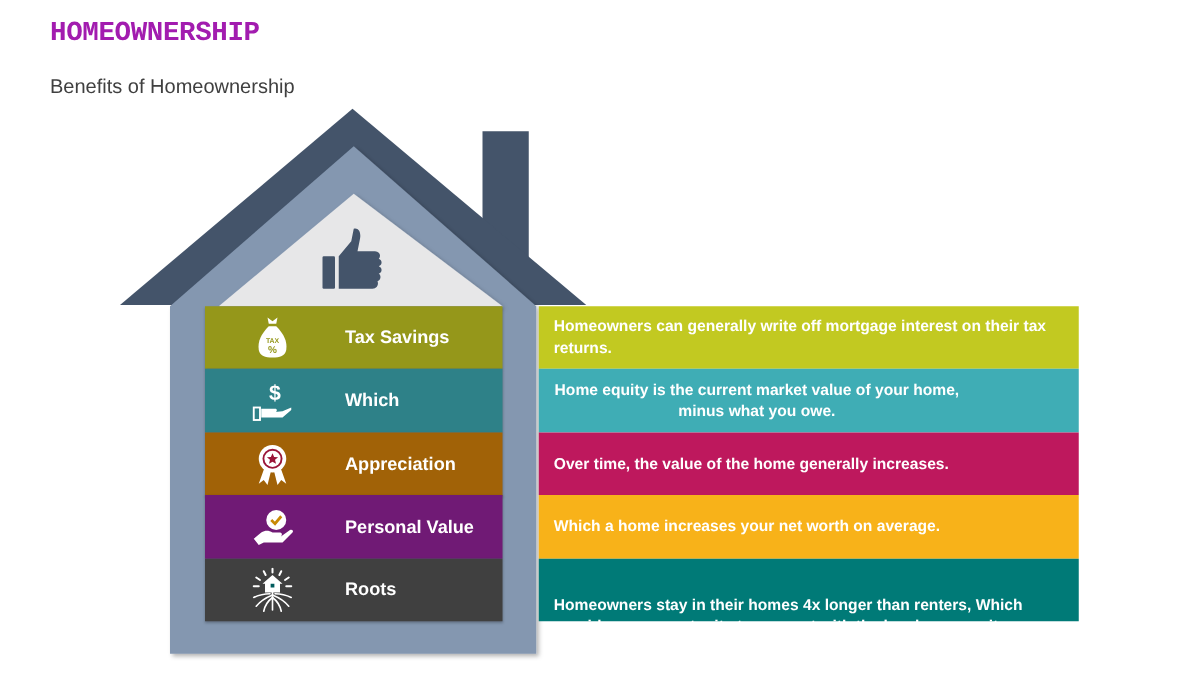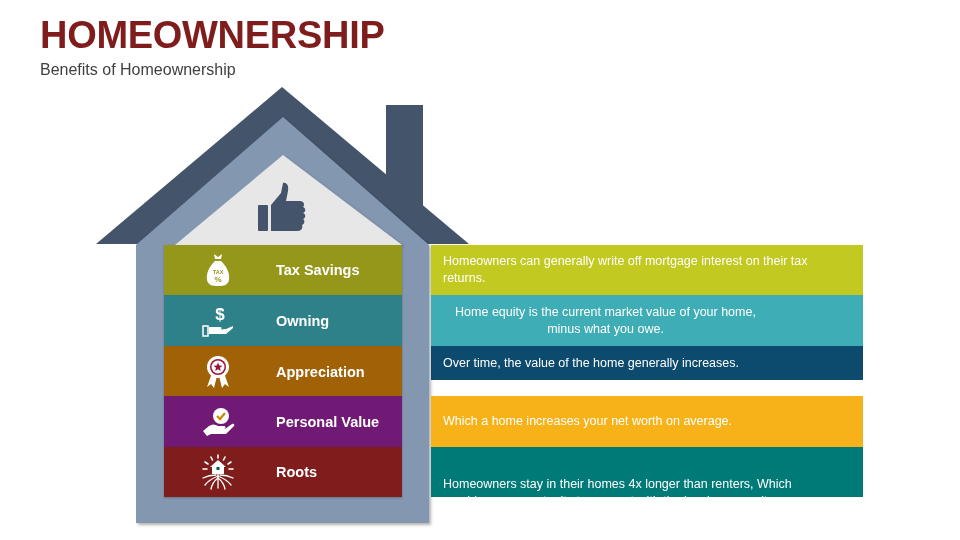--- a/index.html
+++ b/index.html
@@ -3,21 +3,21 @@
 <meta charset="utf-8">
 <style>
   html, body { margin: 0; padding: 0; }
   body {
     width: 960px; height: 540px; position: relative; overflow: hidden;
     background: #ffffff;
     font-family: "Liberation Sans", "DejaVu Sans", sans-serif;
   }
   .title {
     position: absolute; left: 40px; top: 14px;
-    font-size: 38px; font-weight: bold; color: #7f1d1d; letter-spacing: -0.3px;
+    font-size: 22px; font-weight: bold; color: #a21caf; letter-spacing: -0.3px; font-family: Liberation Mono, monospace;
   }
   .subtitle {
     position: absolute; left: 40px; top: 61px;
     font-size: 16px; color: #404040;
   }
   svg.house { position: absolute; left: 0; top: 0; }
 
   .left-band {
     position: absolute; left: 164px; width: 238px;
     display: flex; align-items: center; color: #fff;
@@ -30,21 +30,21 @@
   .left-band .label {
     position: absolute; left: 93px;
     font-size: 14.5px; font-weight: bold; color: #fff; margin-left: 19px;
   }
   .right-band {
     position: absolute; left: 431px; width: 432px;
     display: flex; align-items: center; box-sizing: border-box;
     padding-left: 12px; padding-right: 12px;
   }
   .right-band .desc {
-    font-size: 12.5px; color: #ffffff; line-height: 17px;
+    font-size: 12.5px; color: #ffffff; line-height: 17px; font-weight: bold;
   }
 </style>
 </head>
 <body>
 
 <div class="title">HOMEOWNERSHIP</div>
 <div class="subtitle">Benefits of Homeownership</div>
 
 <svg class="house" width="960" height="540" viewBox="0 0 960 540">
   <defs>
@@ -82,21 +82,21 @@
 </div>
 
 <div class="left-band" style="top:295px;height:51px;background:#2e8188;">
   <span class="icon">
     <svg width="36" height="34" viewBox="0 0 36 34">
       <text x="20" y="16" font-size="17" text-anchor="middle" fill="#fff" font-family="Liberation Sans, sans-serif" font-weight="bold">$</text>
       <rect x="3" y="22" width="5" height="10" fill="none" stroke="#fff" stroke-width="1.5"></rect>
       <path d="M9,23 L20,23 C22,23 22,25 20,26 L16,26 L26,25 L33,22 L33,24 L26,30 L9,30 Z" fill="#fff"></path>
     </svg>
   </span>
-  <span class="label">Owning</span>
+  <span class="label">Which</span>
 </div>
 
 <div class="left-band" style="top:346px;height:51px;background:#a16207;">
   <span class="icon">
     <svg width="28" height="34" viewBox="0 0 28 34">
       <path d="M8,18 L3,32 L7,29 L10,33 L13,21 Z" fill="#fff"></path>
       <path d="M20,18 L25,32 L21,29 L18,33 L15,21 Z" fill="#fff"></path>
       <circle cx="14" cy="12" r="11" fill="#fff"></circle>
       <circle cx="14" cy="12" r="8" fill="#9a1538"></circle>
       <circle cx="14" cy="12" r="6.5" fill="#fff"></circle>
@@ -110,21 +110,21 @@
   <span class="icon">
     <svg width="34" height="30" viewBox="0 0 34 30">
       <circle cx="20" cy="9" r="8" fill="#fff"></circle>
       <path d="M16,9 L19,12 L24,6" stroke="#c88a06" stroke-width="2.2" fill="none"></path>
       <path d="M2,24 L8,19 C11,17 14,17 17,19 L23,19 C25,19 25,22 23,22 L16,22 L24,22 L31,17 C33,16 34,18 33,19 L25,27 L10,27 L6,29 Z" fill="#fff"></path>
     </svg>
   </span>
   <span class="label">Personal Value</span>
 </div>
 
-<div class="left-band" style="top:447px;height:50px;background:#7f1d1d;">
+<div class="left-band" style="top:447px;height:50px;background:#404040;">
   <span class="icon">
     <svg width="34" height="36" viewBox="0 0 34 36">
       <g stroke="#fff" stroke-width="1.6" stroke-linecap="round">
         <line x1="17" y1="1" x2="17" y2="4"></line>
         <line x1="10" y1="3" x2="11.5" y2="6"></line>
         <line x1="24" y1="3" x2="22.5" y2="6"></line>
         <line x1="4" y1="8" x2="7" y2="10"></line>
         <line x1="30" y1="8" x2="27" y2="10"></line>
         <line x1="2" y1="15" x2="6" y2="15"></line>
         <line x1="32" y1="15" x2="28" y2="15"></line>
@@ -144,21 +144,21 @@
   </span>
   <span class="label">Roots</span>
 </div>
 
 <div class="right-band" style="top:245px;height:50px;background:#c2c921;">
   <span class="desc" style="max-width:395px;display:block;">Homeowners can generally write off mortgage interest on their tax returns.</span>
 </div>
 <div class="right-band" style="top:295px;height:51px;background:#3fadb5;text-align:center;">
   <span class="desc" style="max-width:325px;display:block;">Home equity is the current market value of your home, minus what you owe.</span>
 </div>
-<div class="right-band" style="top:346px;height:34px;background:#0c4a6e;">
+<div class="right-band" style="top:346px;height:50px;background:#be185d;">
   <span class="desc">Over time, the value of the home generally increases.</span>
 </div>
 <div class="right-band" style="top:396px;height:51px;background:#f8b219;">
   <span class="desc">Which a home increases your net worth on average.</span>
 </div>
 <div class="right-band" style="top:447px;height:50px;background:#007a77;">
   <span class="desc" style="max-width:380px;display:block;margin-top:41px;">Homeowners stay in their homes 4x longer than renters, Which provides an opportunity to connect with the local community.</span>
 </div>
 
 </body></html>

